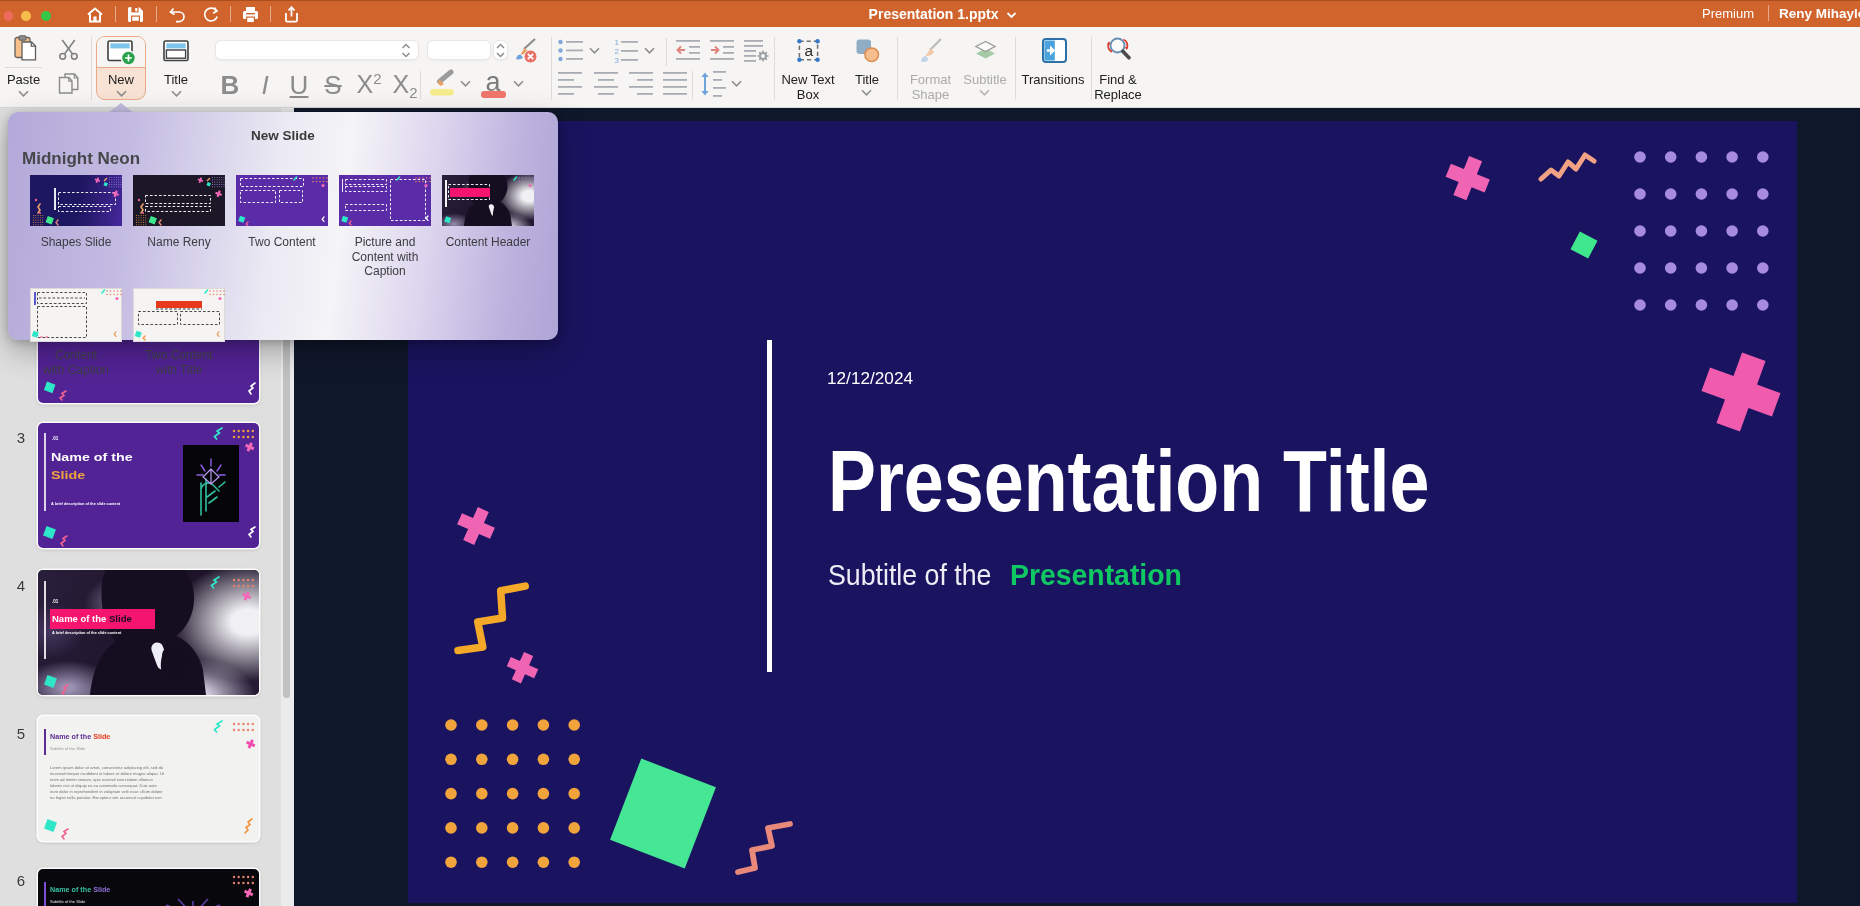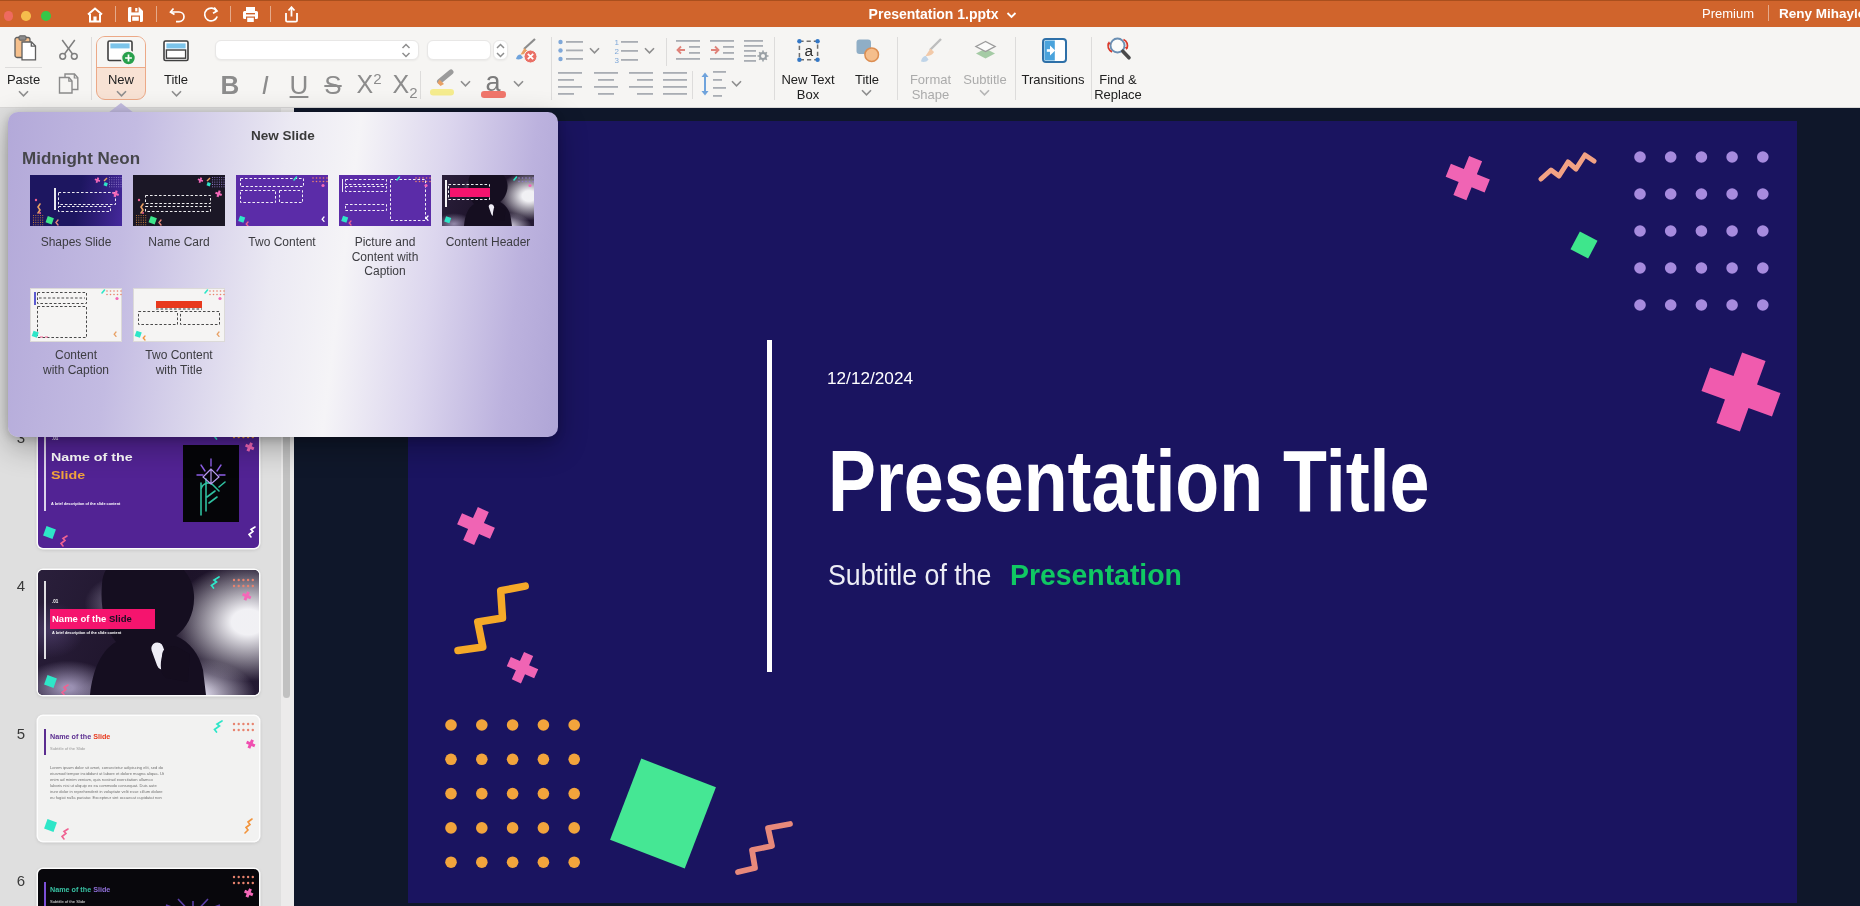--- a/index.html
+++ b/index.html
@@ -28,21 +28,21 @@
 
   
   #sidebar { position:absolute; left:0; top:108px; width:294px; height:798px; background:#DFDFDF; }
   #canvas { position:absolute; left:294px; top:108px; width:1566px; height:798px; background:#0f172a; }
   #slide { position:absolute; left:114px; top:13px; width:1389px; height:782px; background:#1A1460; overflow:hidden; }
 
   .thumb { position:absolute; left:38px; width:221px; height:125px; border-radius:5px; overflow:hidden; box-shadow:0 0 0 1.5px rgba(255,255,255,0.95), 0 1px 4px rgba(0,0,0,0.22); }
   .snum { position:absolute; left:10px; width:22px; text-align:center; font-size:15px; color:#3a3a3a; }
 
   
-  #panel { position:absolute; left:8px; top:112px; width:550px; height:325px; border-radius:10px;
+  #panel { position:absolute; left:8px; top:112px; width:550px; height:228px; border-radius:10px;
      background:linear-gradient(97deg, #B3A9D9 0%, #C3BBE2 22%, #EBE9F3 48%, #F5F4F7 60%, #DCD6EE 75%, #BCB2DE 90%, #AFA5D6 100%);
      box-shadow:0 10px 30px rgba(0,0,0,0.3), 0 2px 8px rgba(0,0,0,0.18); }
   #notch { position:absolute; left:108px; top:103px; width:0; height:0; border-left:13px solid transparent; border-right:13px solid transparent; border-bottom:10px solid #C3BCE0; }
   .mini { position:absolute; width:92px; height:51px; overflow:hidden; }
   .mlabel { position:absolute; width:110px; text-align:center; font-size:12px; color:#3C3C41; line-height:14.6px; }
 </style>
 </head>
 <body>
 
 <div id="titlebar">
@@ -947,19 +947,19 @@
           <circle cx="91" cy="6.5" r="0.8"></circle>
         </g>
       <circle cx="87" cy="10.5" r="1.6" fill="#F468B8"></circle>
       <rect x="2.5" y="43.5" width="5.5" height="5.5" fill="#2EE6C8" transform="rotate(20 5.2 46.2)"></rect>
       <path d="M12 48 l-1.8 2 1.8 2" stroke="#F2943C" stroke-width="1.3" fill="none" stroke-linecap="round"></path>
       <path d="M86 44 l-1.8 2.2 1.8 2.2" stroke="#E8A064" stroke-width="1.3" fill="none" stroke-linecap="round"></path>
     </svg>
   </div>
 
   <div class="mlabel" style="left:13px; top:123px;">Shapes Slide</div>
-  <div class="mlabel" style="left:116px; top:123px;">Name Card</div>
+  <div class="mlabel" style="left:116px; top:123px;">Name Reny</div>
   <div class="mlabel" style="left:219px; top:123px;">Two Content</div>
   <div class="mlabel" style="left:322px; top:123px;">Picture and<br>Content with<br>Caption</div>
   <div class="mlabel" style="left:425px; top:123px;">Content Header</div>
   <div class="mlabel" style="left:13px; top:236px;">Content<br>with Caption</div>
   <div class="mlabel" style="left:116px; top:236px;">Two Content<br>with Title</div>
 </div>
 
 </body></html>

